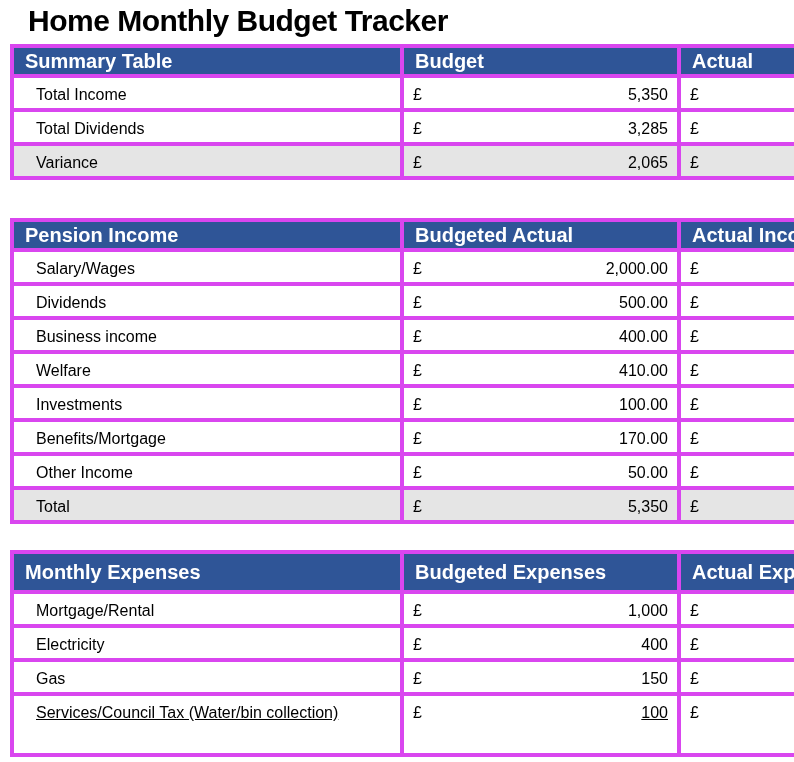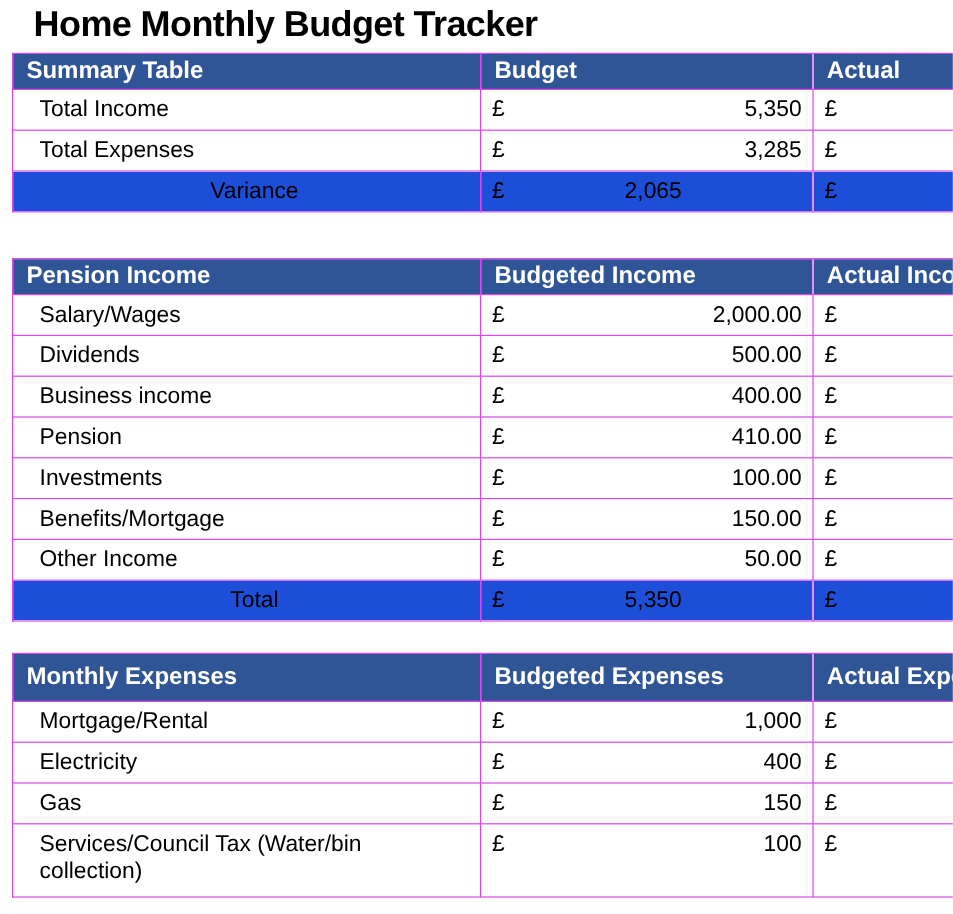--- a/index.html
+++ b/index.html
@@ -10,33 +10,33 @@
   }
   .page { box-sizing: border-box; width: 794px; height: 762px; padding: 2px 0 0 10px; overflow: hidden; }
   .title {
     margin: 0 0 0 18px; height: 40px; line-height: 38px;
     font-size: 30px; font-weight: 700; white-space: nowrap; letter-spacing: -0.5px;
   }
   table.grid { border-collapse: collapse; table-layout: fixed; width: 907px; }
   .grid col.c1 { width: 390px; }
   .grid col.c2 { width: 277px; }
   .grid col.c3 { width: 240px; }
-  .grid th, .grid td { border: 1px solid #d946ef; box-sizing: border-box; overflow: hidden; }
+  .grid th, .grid td { border: 4px solid #d946ef; box-sizing: border-box; overflow: hidden; }
   .grid th {
     background: #2F5597; color: #ffffff; text-align: left;
     font-weight: 700; font-size: 20px; height: 30px;
     padding: 0 6px 0 11px; vertical-align: middle; white-space: nowrap;
   }
   table.expenses th { height: 40px; }
-  .grid td { font-size: 19px; line-height: 23px; vertical-align: top; padding: 5px 9px 0 9px; height: 34px; background: #ffffff; }
+  .grid td { font-size: 16px; line-height: 23px; vertical-align: top; padding: 5px 9px 0 9px; height: 34px; background: #ffffff; }
   td.label { padding-left: 22px; }
   td.money { text-align: right; }
   td.money .cur { float: left; }
-  tr.total td { background: #1d4ed8; text-align: center; }
-  tr.tall td { height: 61px; }
+  tr.total td { background: #e5e5e5; }
+  tr.tall td { height: 61px; text-decoration: underline; }
   table.summary { margin-top: 2px; }
   table.income { margin-top: 38px; }
   table.expenses { margin-top: 26px; }
 </style>
 </head>
 <body>
 
 <div class="page">
 
   <h1 class="title">Home Monthly Budget Tracker</h1>
@@ -56,21 +56,21 @@
     </thead>
     <tbody>
       <tr>
         <td class="label">Total Income</td>
         <td class="money"><span class="cur">£</span><span class="val">5,350</span></td>
         <td class="money">
             <span class="cur">£</span>
           </td>
       </tr>
       <tr>
-        <td class="label">Total Expenses</td>
+        <td class="label">Total Dividends</td>
         <td class="money"><span class="cur">£</span><span class="val">3,285</span></td>
         <td class="money">
             <span class="cur">£</span>
           </td>
       </tr>
       <tr class="total">
         <td class="label">Variance</td>
         <td class="money"><span class="cur">£</span><span class="val">2,065</span></td>
         <td class="money">
             <span class="cur">£</span>
@@ -81,21 +81,21 @@
 
   <table class="grid income">
     <colgroup>
         <col class="c1">
         <col class="c2">
         <col class="c3">
       </colgroup>
     <thead>
       <tr>
         <th>Pension Income</th>
-        <th>Budgeted Income</th>
+        <th>Budgeted Actual</th>
         <th>Actual Income</th>
       </tr>
     </thead>
     <tbody>
       <tr>
         <td class="label">Salary/Wages</td>
         <td class="money"><span class="cur">£</span><span class="val">2,000.00</span></td>
         <td class="money">
             <span class="cur">£</span>
           </td>
@@ -108,36 +108,36 @@
           </td>
       </tr>
       <tr>
         <td class="label">Business income</td>
         <td class="money"><span class="cur">£</span><span class="val">400.00</span></td>
         <td class="money">
             <span class="cur">£</span>
           </td>
       </tr>
       <tr>
-        <td class="label">Pension</td>
+        <td class="label">Welfare</td>
         <td class="money"><span class="cur">£</span><span class="val">410.00</span></td>
         <td class="money">
             <span class="cur">£</span>
           </td>
       </tr>
       <tr>
         <td class="label">Investments</td>
         <td class="money"><span class="cur">£</span><span class="val">100.00</span></td>
         <td class="money">
             <span class="cur">£</span>
           </td>
       </tr>
       <tr>
         <td class="label">Benefits/Mortgage</td>
-        <td class="money"><span class="cur">£</span><span class="val">150.00</span></td>
+        <td class="money"><span class="cur">£</span><span class="val">170.00</span></td>
         <td class="money">
             <span class="cur">£</span>
           </td>
       </tr>
       <tr>
         <td class="label">Other Income</td>
         <td class="money"><span class="cur">£</span><span class="val">50.00</span></td>
         <td class="money">
             <span class="cur">£</span>
           </td>

